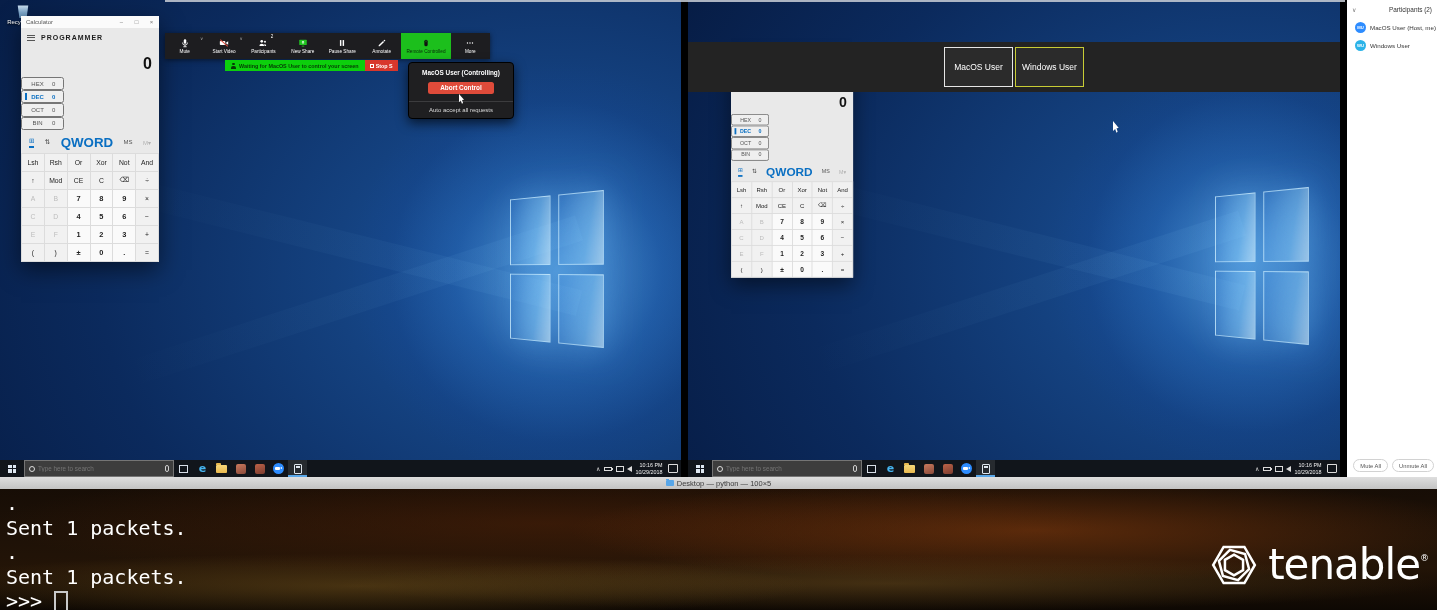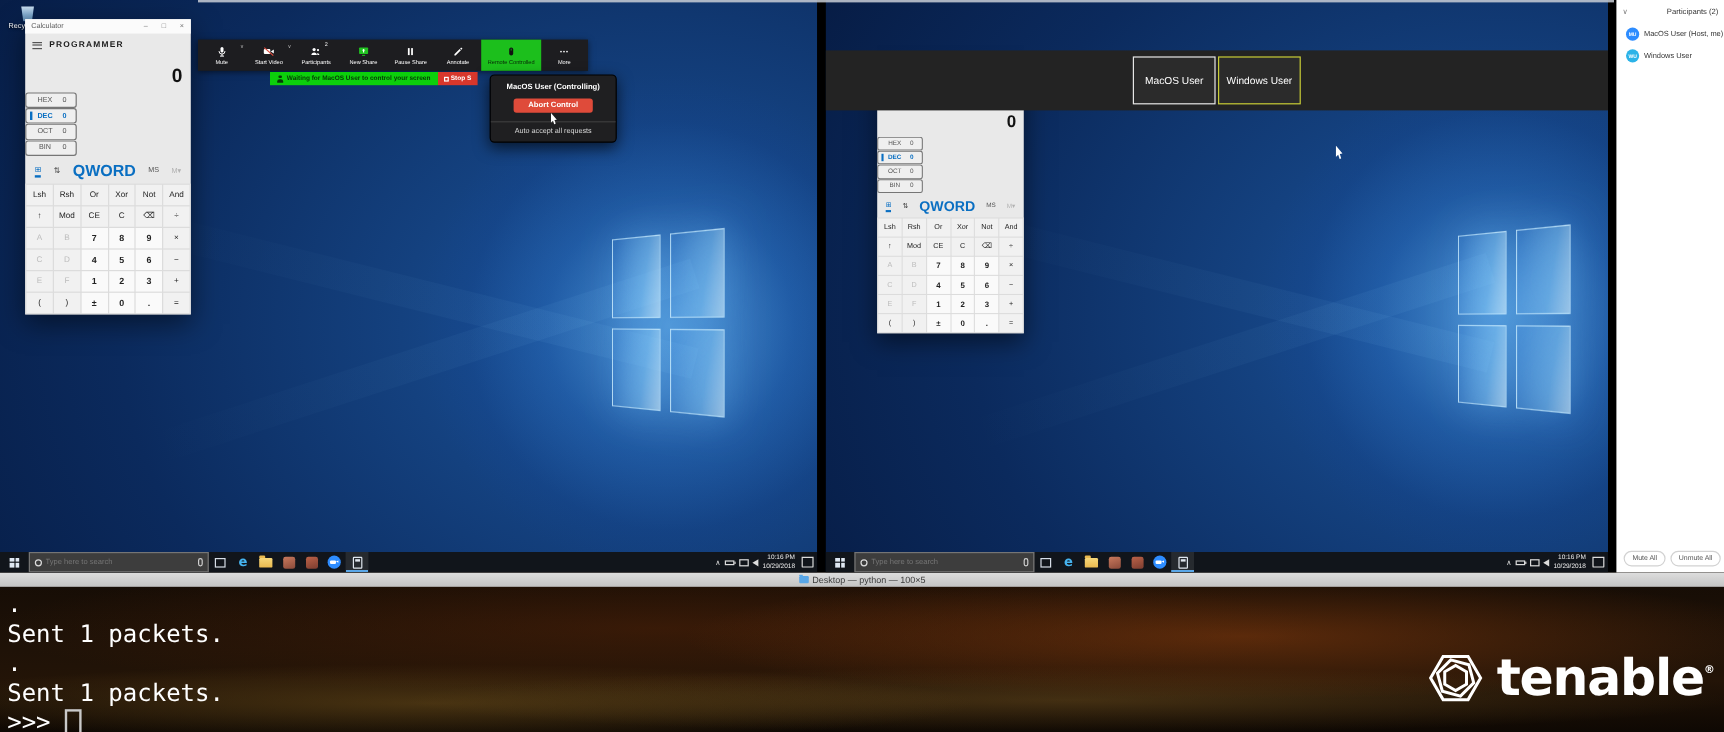--- a/index.html
+++ b/index.html
@@ -150,21 +150,21 @@
   .term-titlebar { position:absolute; left:0; top:0; width:100%; height:12px; background:linear-gradient(#dedede,#c3c3c3); display:flex; align-items:center; justify-content:center; gap:3px; }
   .term-folder { width:8px; height:6px; background:#58a6e8; border-radius:1px; position:relative; flex:none; }
   .term-folder::before { content:''; position:absolute; left:0; top:-1.5px; width:3.5px; height:1.5px; background:#58a6e8; }
   .term-title { font-size:7.5px; color:#3c3c3c; }
   .term-body { position:absolute; left:6px; top:14px; font-family:"DejaVu Sans Mono", monospace; font-size:20px; line-height:24.5px; color:#fff; }
   .prompt-row { display:flex; align-items:center; }
   .term-cursor { display:inline-block; width:14px; height:21px; border:2px solid #c9c9c9; margin-left:12px; }
 
   
   .tenable { position:absolute; right:8px; bottom:20px; display:flex; align-items:center; gap:9px; }
-  .tenable-text { font-family:"DejaVu Sans", sans-serif; font-weight:bold; font-size:42px; color:#fff; letter-spacing:-1px; line-height:1; }
+  .tenable-text { font-family:"DejaVu Sans", sans-serif; font-weight:normal; font-size:42px; color:#fff; letter-spacing:-1px; line-height:1; }
   .tenable-reg { font-size:9px; vertical-align:18px; letter-spacing:0; }
 </style>
 </head>
 <body>
 
 <div class="root">
   <div class="stage">
     <div class="topline"></div>
 
     <section class="screen screen-left">

